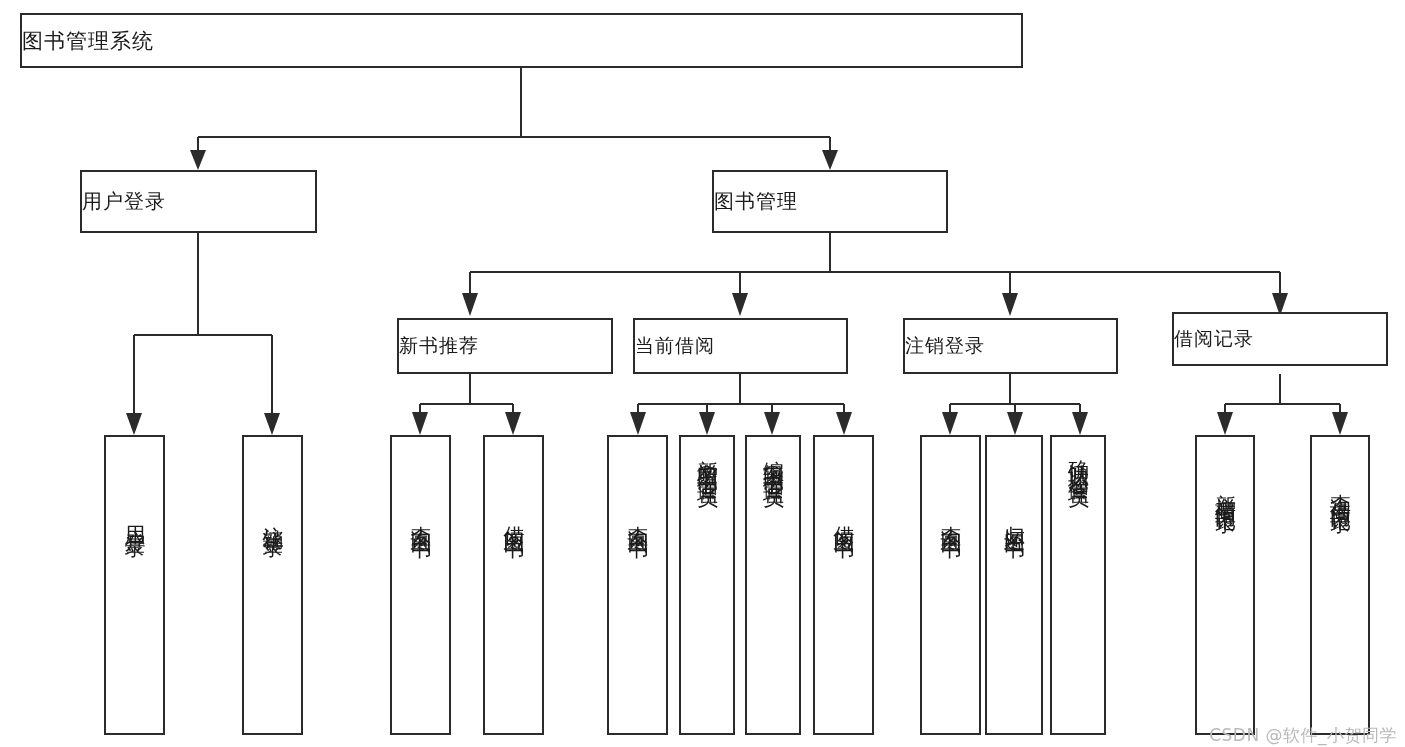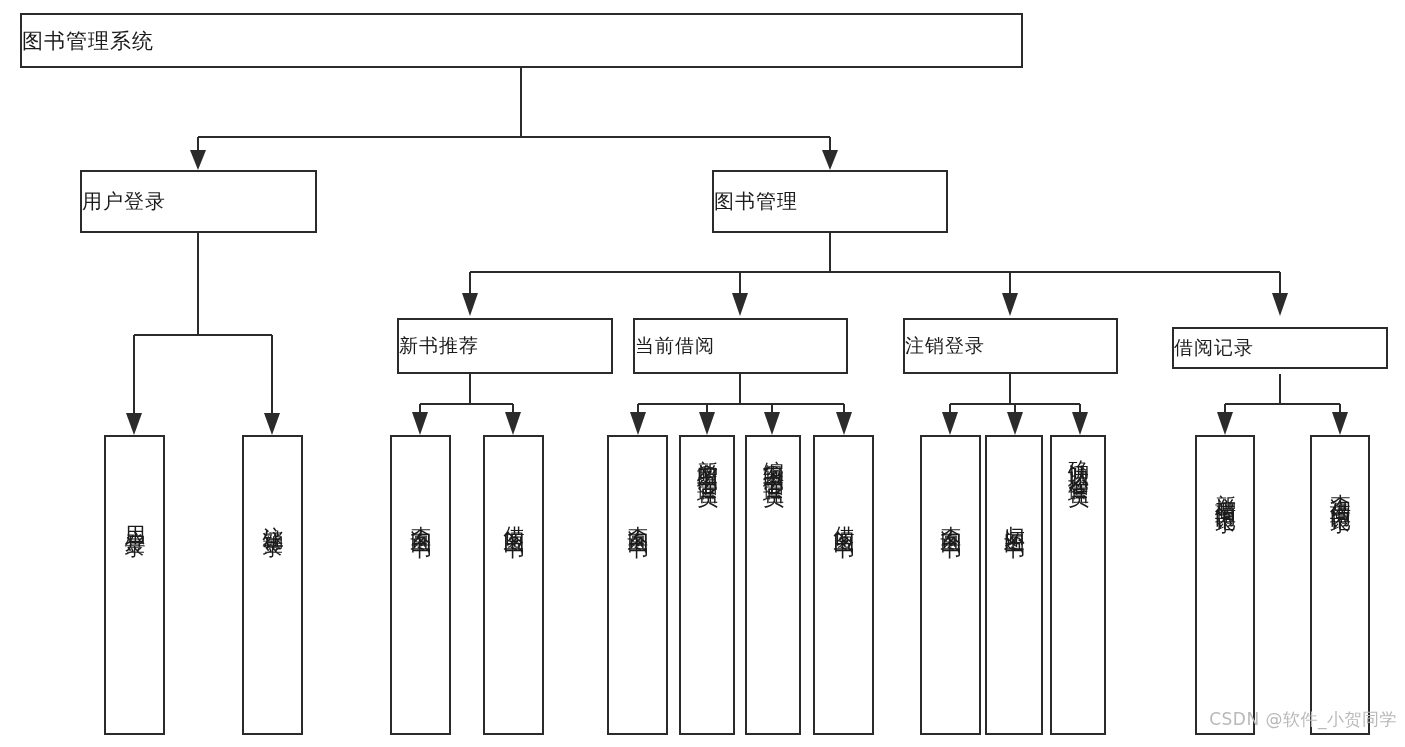--- a/index.html
+++ b/index.html
@@ -71,21 +71,21 @@
   }
   .hlabel {
     white-space: nowrap;
     letter-spacing: 1px;
     display: block;
   }
   
   #watermark {
     position: absolute;
     right: 8px;
-    bottom: 16px;
+    bottom: 0;
     font-size: 17px;
     color: #b9b9b9;
     white-space: nowrap;
     letter-spacing: 0.5px;
     font-family: "DejaVu Sans", "Liberation Sans", sans-serif;
   }
 </style>
 </head>
 <body>
 
@@ -170,21 +170,21 @@
   </div>
 
   <div class="node lvl2" style="left:633px; top:318px; width:215px; height:56px;">
     <span class="hlabel">当前借阅</span>
   </div>
 
   <div class="node lvl2" style="left:903px; top:318px; width:215px; height:56px;">
     <span class="hlabel">注销登录</span>
   </div>
 
-  <div class="node lvl2" style="left:1172px; top:327px; width:216px; height:42px;">
+  <div class="node lvl2" style="left:1172px; top:312px; width:216px; height:54px;">
     <span class="hlabel">借阅记录</span>
   </div>
 
   <div class="node leaf" style="left:104px; top:435px; width:61px; height:300px; padding-top:72px;">
     <span class="vlabel">用户登录</span>
   </div>
 
   <div class="node leaf" style="left:242px; top:435px; width:61px; height:300px; padding-top:72px;">
     <span class="vlabel">注销登录</span>
   </div>

